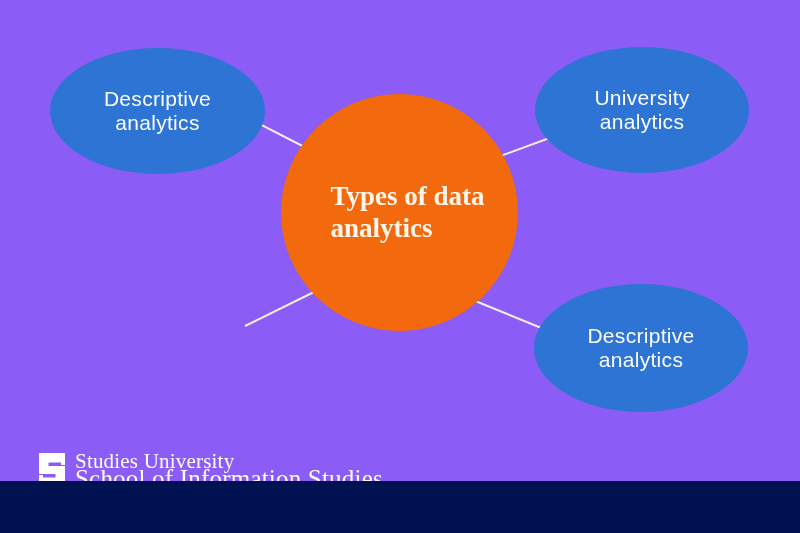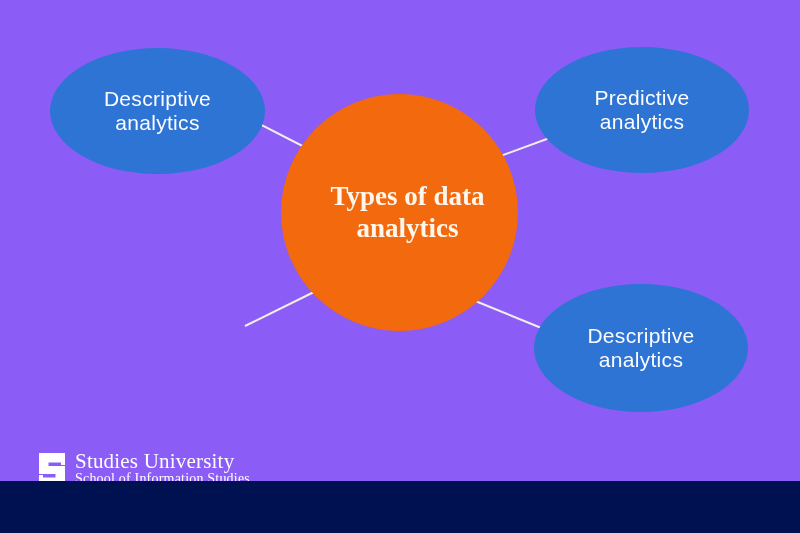--- a/index.html
+++ b/index.html
@@ -58,21 +58,21 @@
     display: flex;
     align-items: center;
     justify-content: center;
   }
   .center-label {
     font-family: "Liberation Serif", serif;
     font-weight: bold;
     font-size: 27px;
     line-height: 1.18;
     color: #FFF6EC;
-    text-align: center;
+    text-align: left;
     white-space: pre-line;
     margin-left: 16px;
   }
   .logo {
     position: absolute;
     z-index: 1;
     left: 39px;
     top: 452px;
     display: flex;
     align-items: flex-start;
@@ -87,21 +87,21 @@
     margin-left: 10px;
     color: #FFFFFF;
     font-family: "Liberation Serif", serif;
     letter-spacing: 0.2px;
   }
   .logo-line1 {
     font-size: 21px;
     line-height: 18px;
   }
   .logo-line2 {
-    font-size: 14px;
+    font-size: 25px;
     line-height: 18px;
   }
 </style>
 </head>
 <body>
 
 <div class="stage">
 
   <svg class="connectors" width="800" height="533" viewBox="0 0 800 533" aria-hidden="true">
     <line x1="250" y1="119" x2="320" y2="155"></line>
@@ -109,21 +109,21 @@
     <line x1="245" y1="326" x2="318" y2="290"></line>
     <line x1="468" y1="298" x2="556" y2="334"></line>
   </svg>
 
   <div class="node n-descriptive">
     <span class="node-label">Descriptive
 analytics</span>
   </div>
 
   <div class="node n-diagnostic">
-    <span class="node-label">Predictive
+    <span class="node-label">University
 analytics</span>
   </div>
 
 
   <div class="node n-prescriptive">
     <span class="node-label">Descriptive
 analytics</span>
   </div>
 
   <div class="center-circle">

